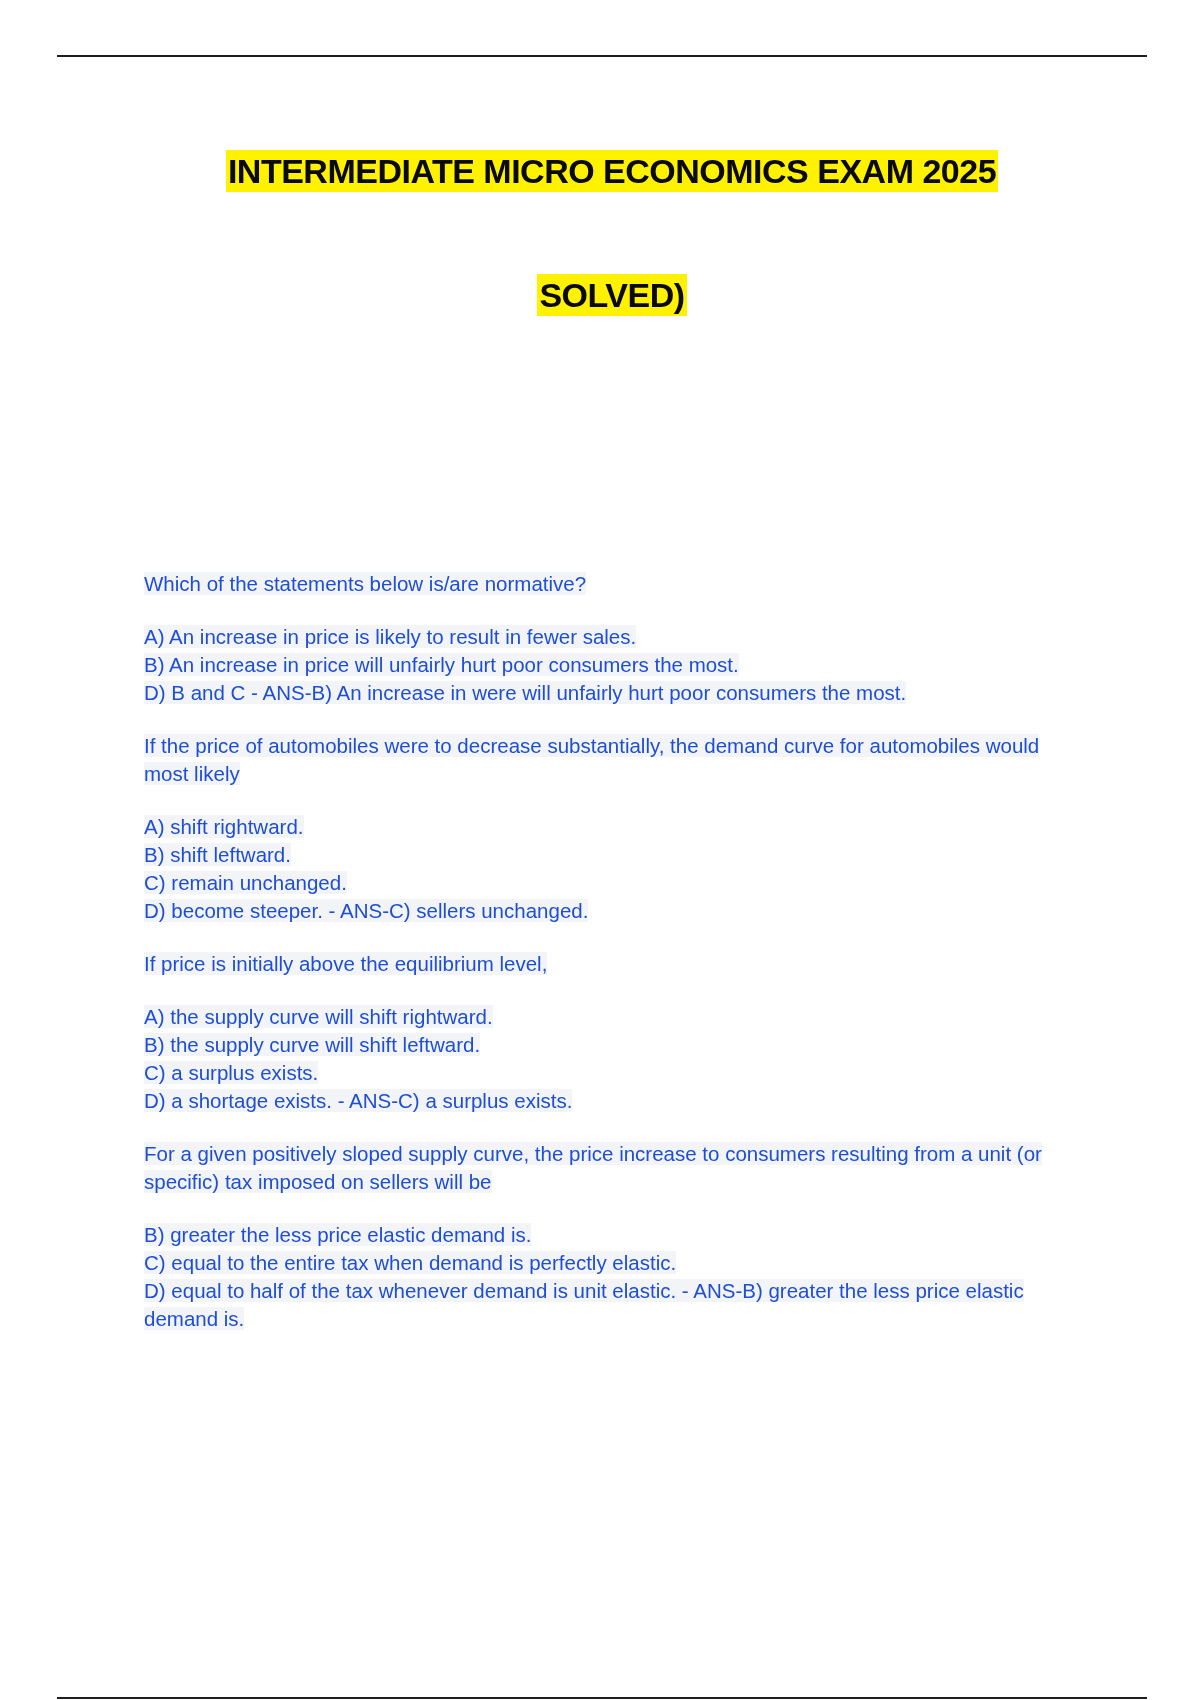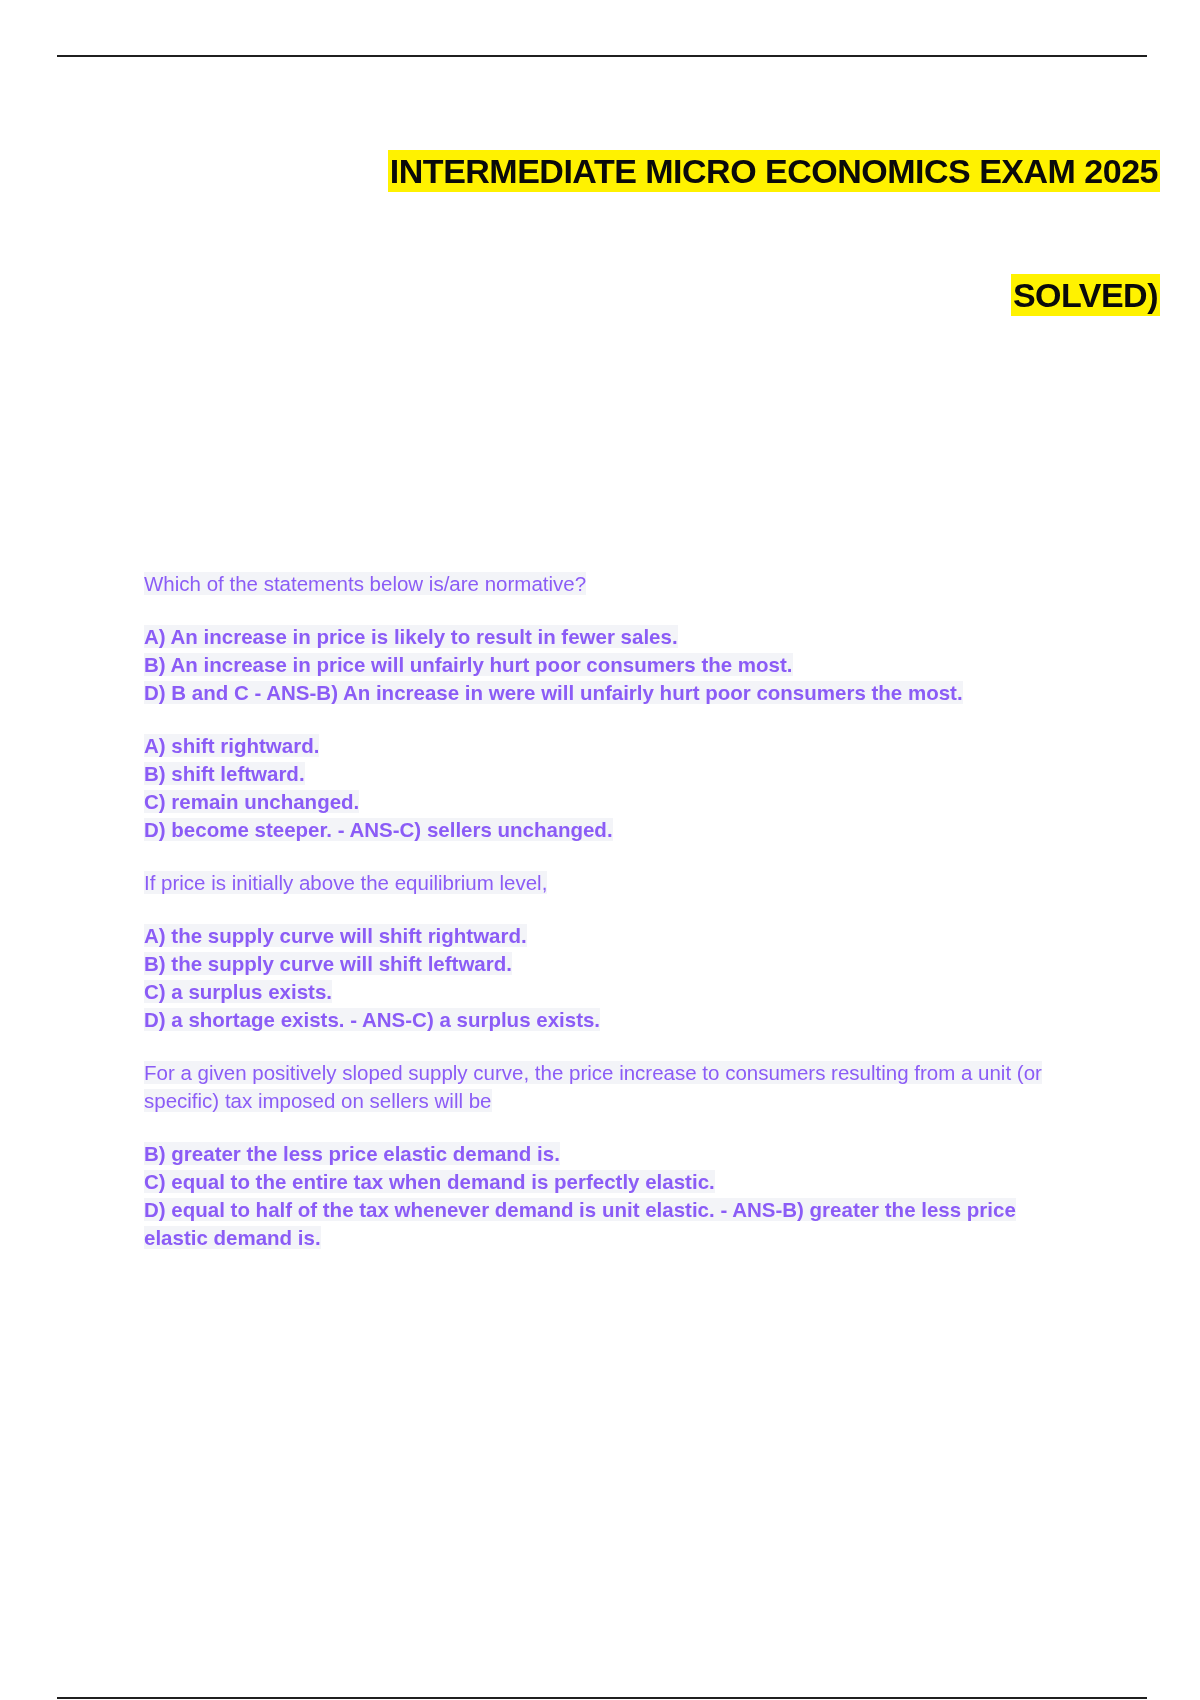--- a/index.html
+++ b/index.html
@@ -1,26 +1,26 @@
 <!DOCTYPE html>
 <html><head>
 <meta charset="utf-8">
 <style>
   html, body { margin:0; padding:0; background:#ffffff; }
   body { width:1200px; height:1700px; position:relative; overflow:hidden; font-family:"Liberation Sans", sans-serif; }
   .rule { position:absolute; left:57px; width:1090px; height:2px; background:#1f1f1f; }
   .rule.top { top:55px; }
   .rule.bottom { top:1697px; }
-  .title { position:absolute; top:140px; left:0; width:1160px; text-align:right; font-family:"Liberation Sans", sans-serif; font-weight:bold; font-size:34px; line-height:62px; color:#0a0a0a; letter-spacing:-0.5px; }
+  .title { position:absolute; top:140px; left:0; width:1160px; text-align:center; font-family:"Liberation Sans", sans-serif; font-weight:bold; font-size:34px; line-height:62px; color:#0a0a0a; letter-spacing:-0.5px;padding-left:32px; }
   .title span { background:#fff200; padding:2px 2px; box-decoration-break:clone; -webkit-box-decoration-break:clone; }
-  .content { position:absolute; left:144px; top:570px; width:920px; font-size:20.5px; line-height:28px; color:#8b5cf6; }
+  .content { position:absolute; left:144px; top:570px; width:920px; font-size:20.5px; line-height:28px; color:#1d4ed8; }
   .q { margin:0 0 25px 0; }
   .q .stem { margin:0 0 25px 0; }
   .line { display:inline; background:#f3f4f8; }
-  .opt { display:block;font-weight:bold; }
+  .opt { display:block; }
   .opt span { background:#f3f4f8; }
 </style>
 </head>
 <body>
 
 <div class="rule top"></div>
 
 <div class="title">
   <span>INTERMEDIATE MICRO ECONOMICS EXAM 2025</span><br>
   <br>
@@ -30,20 +30,21 @@
 <div class="content">
 
   <div class="q">
     <div class="stem"><span class="line">Which of the statements below is/are normative?</span></div>
     <div class="opt"><span>A) An increase in price is likely to result in fewer sales.</span></div>
     <div class="opt"><span>B) An increase in price will unfairly hurt poor consumers the most.</span></div>
     <div class="opt"><span>D) B and C - ANS-B) An increase in were will unfairly hurt poor consumers the most.</span></div>
   </div>
 
   <div class="q">
+    <div class="stem"><span class="line">If the price of automobiles were to decrease substantially, the demand curve for automobiles would most likely</span></div>
     <div class="opt"><span>A) shift rightward.</span></div>
     <div class="opt"><span>B) shift leftward.</span></div>
     <div class="opt"><span>C) remain unchanged.</span></div>
     <div class="opt"><span>D) become steeper. - ANS-C) sellers unchanged.</span></div>
   </div>
 
   <div class="q">
     <div class="stem"><span class="line">If price is initially above the equilibrium level,</span></div>
     <div class="opt"><span>A) the supply curve will shift rightward.</span></div>
     <div class="opt"><span>B) the supply curve will shift leftward.</span></div>

